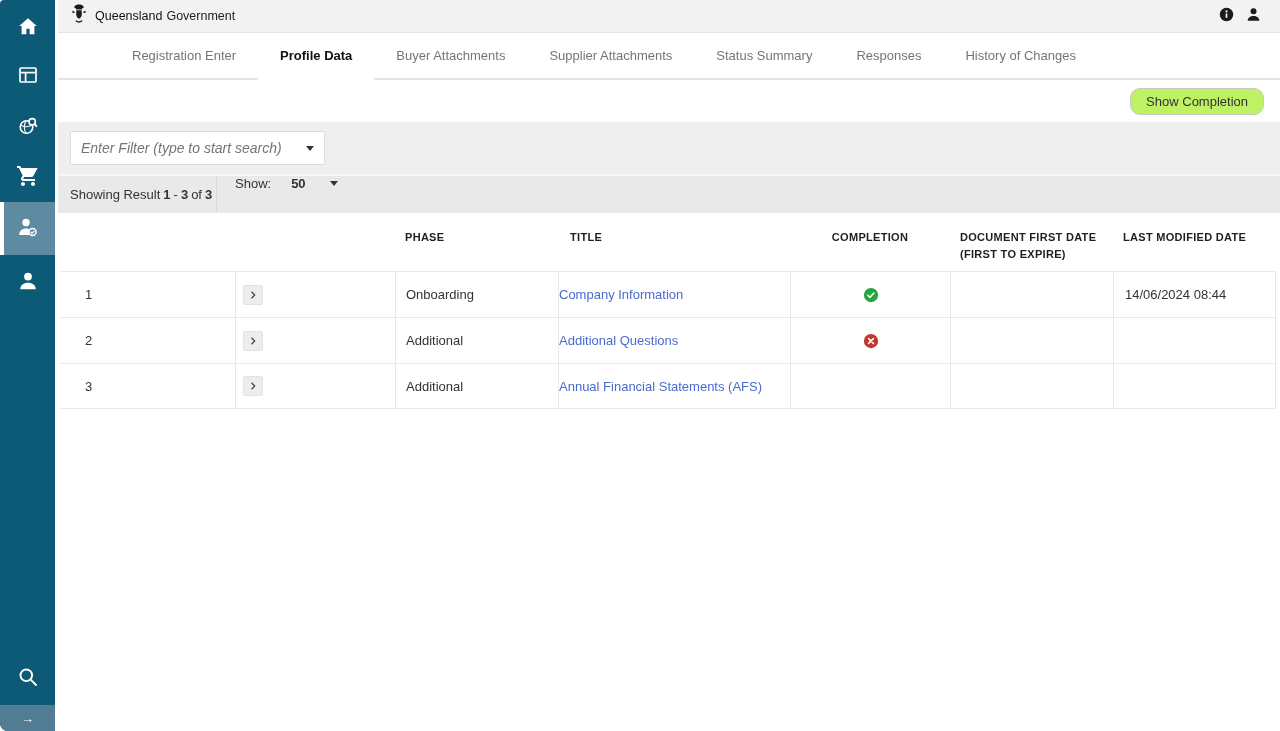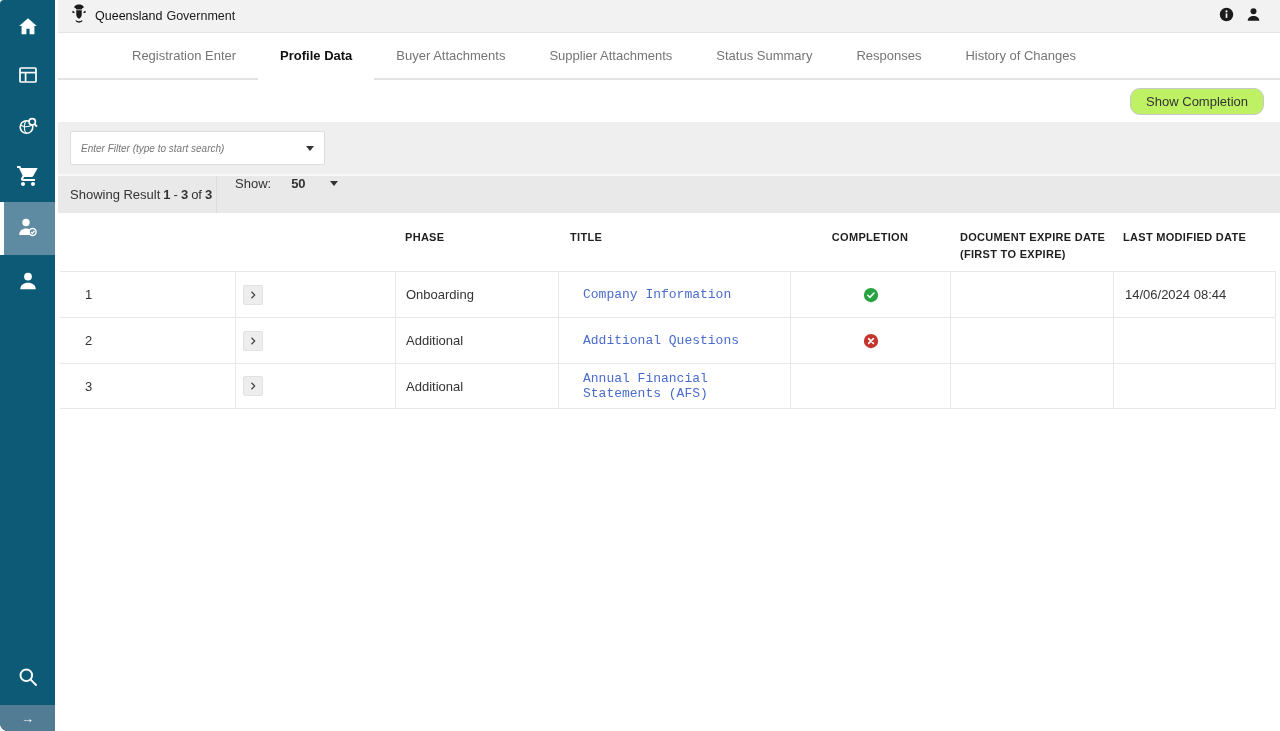--- a/index.html
+++ b/index.html
@@ -32,21 +32,21 @@
   .tabsrow { height:47px; background:#fff; border-bottom:2px solid #e4e4e4; display:flex; align-items:center; padding-left:52px; }
   .tab { padding:0 22px; height:100%; display:flex; align-items:center; font-size:13px; color:#757575; cursor:pointer; position:relative; }
   .tab.active { color:#111; font-weight:700; }
   .tab.active::after { content:""; position:absolute; left:0; right:0; bottom:-2px; height:2px; background:#fff; }
 
   .toolbar { height:42px; background:#fff; position:relative; }
   .btn { position:absolute; right:16px; top:8px; background:#bef264; border:1px solid #c8c8c8; border-radius:10px; font-size:13px; color:#333; padding:5px 15px; cursor:pointer; font-family:inherit; }
 
   .band-filter { height:52px; background:#efefef; position:relative; }
   .filter-box { position:absolute; left:12px; top:9px; width:255px; height:34px; background:#fff; border:1px solid #ddd; border-radius:2px; display:flex; align-items:center; }
-  .filter-box input { flex:1; border:none; outline:none; background:transparent; font-style:italic; font-size:10px; color:#666; padding:0 10px; font-family:inherit; }
+  .filter-box input { flex:1; border:none; outline:none; background:transparent; font-style:italic; font-size:14px; color:#666; padding:0 10px; font-family:inherit; }
   .caret { width:0; height:0; border-left:4.5px solid transparent; border-right:4.5px solid transparent; border-top:5.5px solid #333; cursor:pointer; }
   .filter-box .caret { margin-right:10px; }
 
   .band-results { height:39px; background:#e9e9e9; border-top:2px solid #f8f8f8; display:flex; align-items:flex-start; font-size:13px; color:#333; }
   .res-left { width:159px; height:100%; display:flex; align-items:center; padding-left:12px; border-right:1px solid #dcdcdc; }
   .res-left b, .res-right b { font-weight:700; margin:0 3px; }
   .res-right { display:flex; align-items:center; margin-left:18px; cursor:pointer; }
   .res-right .pagesize { font-weight:700; margin-left:20px; }
   .res-right .caret { margin-left:24px; }
 
@@ -58,21 +58,21 @@
   .h-phase, .h-expiry, .h-modified { padding-left:10px; }
   .h-title { padding-left:12px; }
   .h-completion { text-align:center; }
   .t-row { height:46px; border-top:1px solid #e8e8e8; }
   .t-row:last-child { border-bottom:1px solid #e8e8e8; }
   .t-row > div { display:flex; align-items:center; font-size:13px; color:#333; }
   .t-row > div:not(:first-child) { border-left:1px solid #e8e8e8; }
   .t-row > div:last-child { border-right:1px solid #e8e8e8; }
   .c-num { padding-left:25px; }
   .c-phase { padding-left:10px; }
-  .c-title { padding-left:24px;font-family:Liberation Mono, monospace; }
+  .c-title { padding-left:0; }
   .c-completion { justify-content:center; }
   .c-modified { padding-left:11px; }
   .expander { width:20px; height:20px; margin-left:7px; background:#ededed; border:1px solid #e2e2e2; border-radius:2px; display:flex; align-items:center; justify-content:center; cursor:pointer; }
   .expander svg { width:12px; height:12px; }
   .link { color:#4a6bce; text-decoration:none; cursor:pointer; }
   .status-icon { width:18px; height:18px; }
 </style>
 </head>
 <body>
 
@@ -191,21 +191,21 @@
   </div>
 
   <div class="grid">
     <div class="t-head">
       <div></div>
       <div></div>
       <div class="h-phase">PHASE</div>
       <div class="h-title">TITLE</div>
       <div class="h-completion">COMPLETION</div>
       <div class="h-expiry">
-        <div>DOCUMENT EXPIRE DATE</div>
+        <div>DOCUMENT FIRST DATE</div>
         <div>(FIRST TO EXPIRE)</div>
       </div>
       <div class="h-modified">LAST MODIFIED DATE</div>
     </div>
 
     <div class="t-row">
       <div class="c-num">1</div>
       <div>
           <span class="expander">
             <svg viewBox="0 0 24 24">

